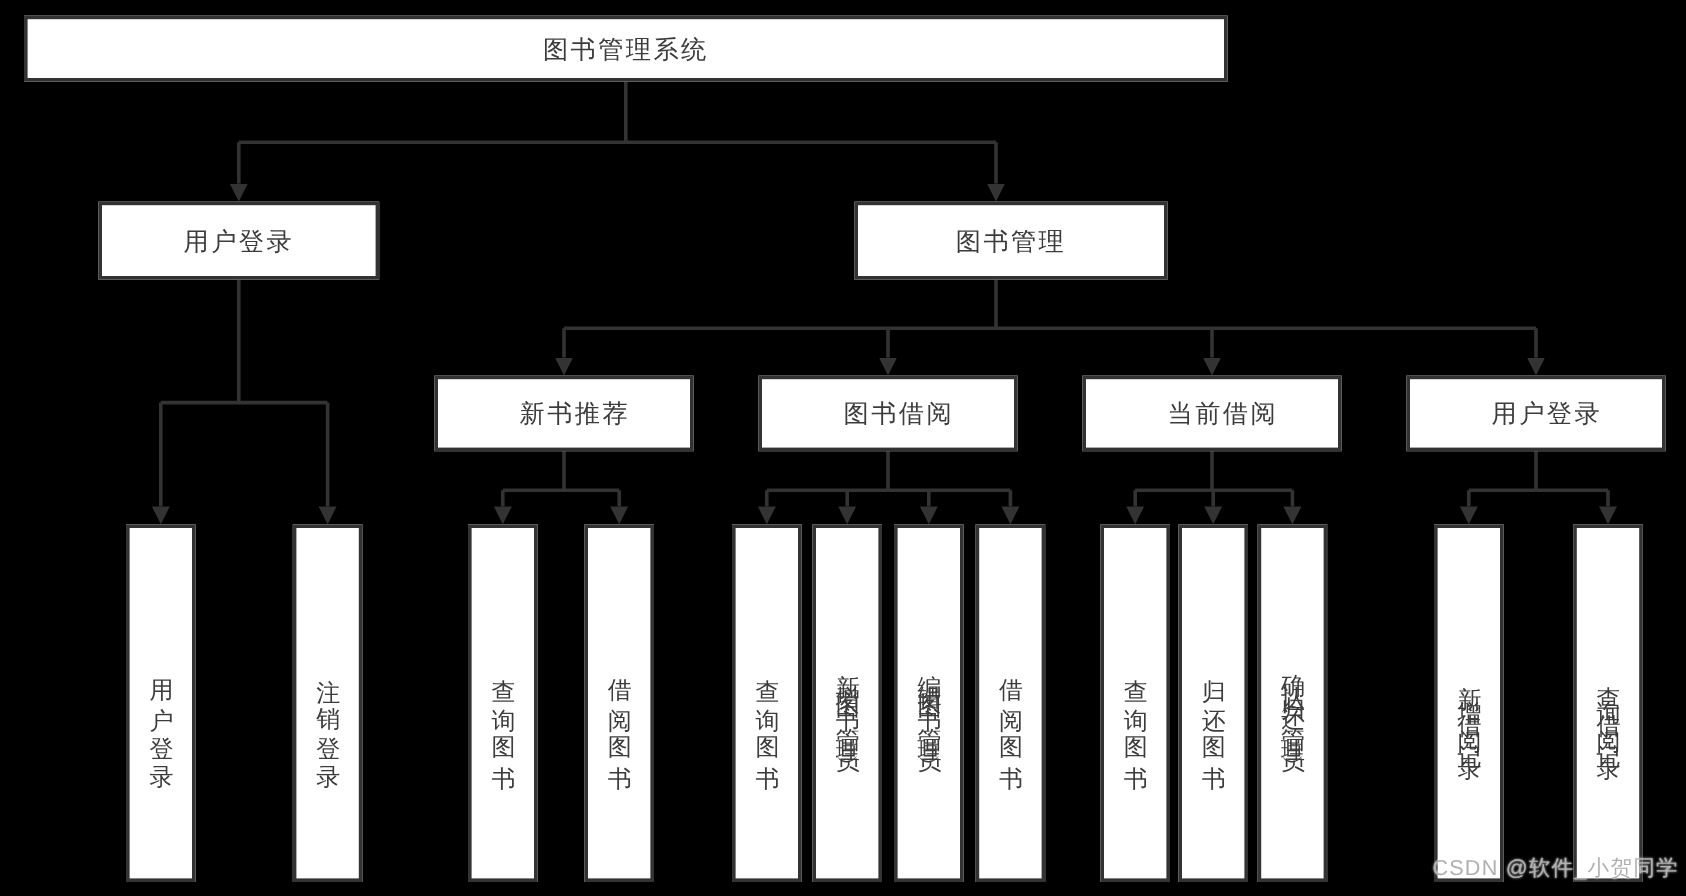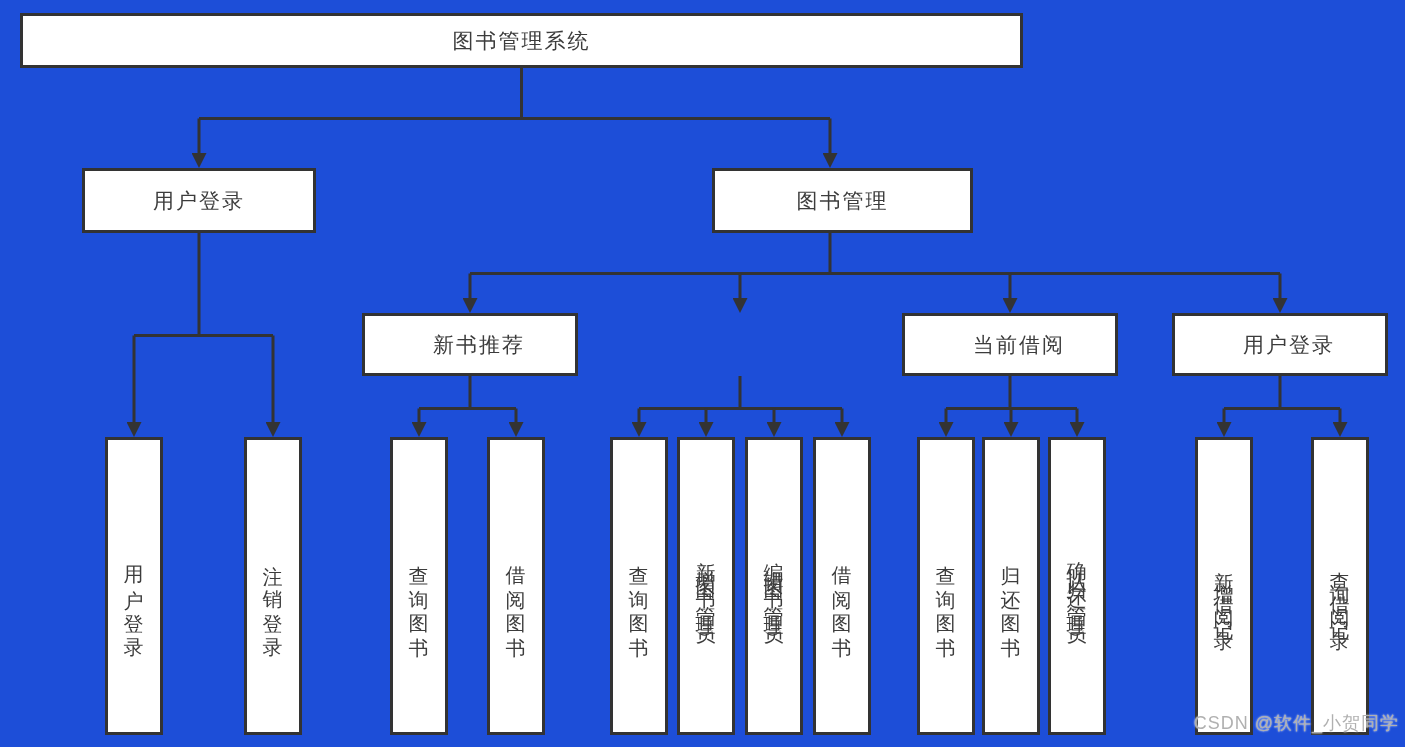--- a/index.html
+++ b/index.html
@@ -4,21 +4,21 @@
 <style>
   html, body {
     margin: 0;
     padding: 0;
     background: #ffffff;
   }
   .canvas {
     position: relative;
     width: 1405px;
     height: 747px;
-    background: #1d4ed8;
+    background: #000000;
     font-family: "Liberation Sans", sans-serif;
     overflow: hidden;
   }
   svg.connectors {
     position: absolute;
     left: 0;
     top: 0;
     width: 1405px;
     height: 747px;
   }
@@ -120,20 +120,21 @@
       <line x1="1340" y1="408.5" x2="1340" y2="422" marker-end="url(#arrow)"></line>
     </g>
   </svg>
 
   <div class="hnode node-root">图书管理系统</div>
 
   <div class="hnode node-l2 node-user-login">用户登录</div>
   <div class="hnode node-l2 node-book-mgmt">图书管理</div>
 
   <div class="hnode node-l3 node-new-book-rec">新书推荐</div>
+  <div class="hnode node-l3 node-book-borrow">图书借阅</div>
   <div class="hnode node-l3 node-current-borrow">当前借阅</div>
   <div class="hnode node-l3 node-borrow-records">用户登录</div>
 
   <div class="leaf ls4" style="left:105px">用户登录</div>
   <div class="leaf ls4" style="left:244px">注销登录</div>
 
   <div class="leaf ls4" style="left:390px">查询图书</div>
   <div class="leaf ls4" style="left:487px">借阅图书</div>
 
   <div class="leaf ls4" style="left:610px">查询图书</div>

